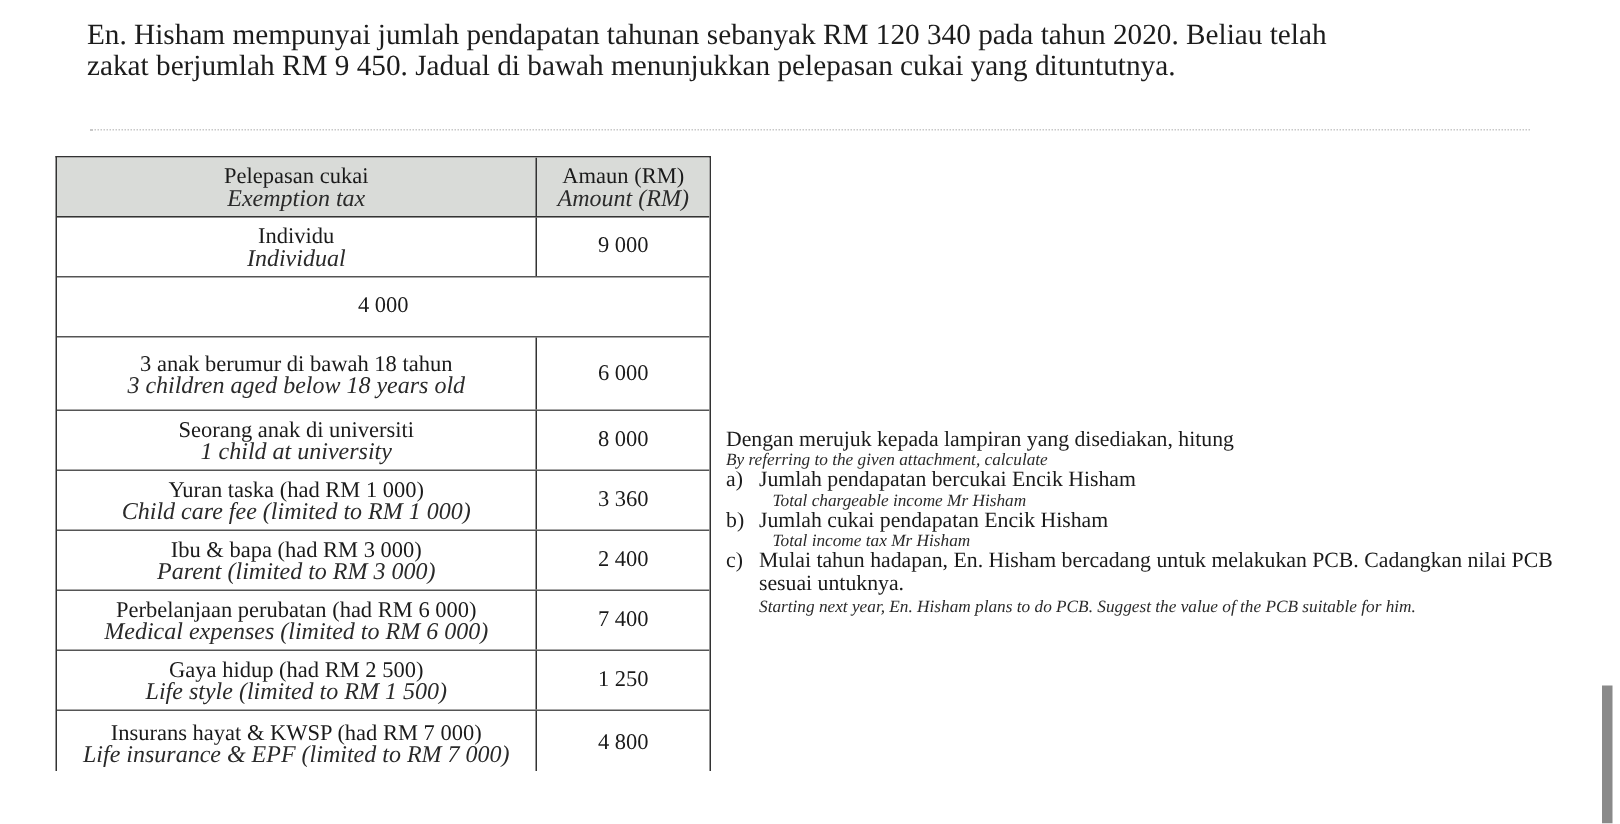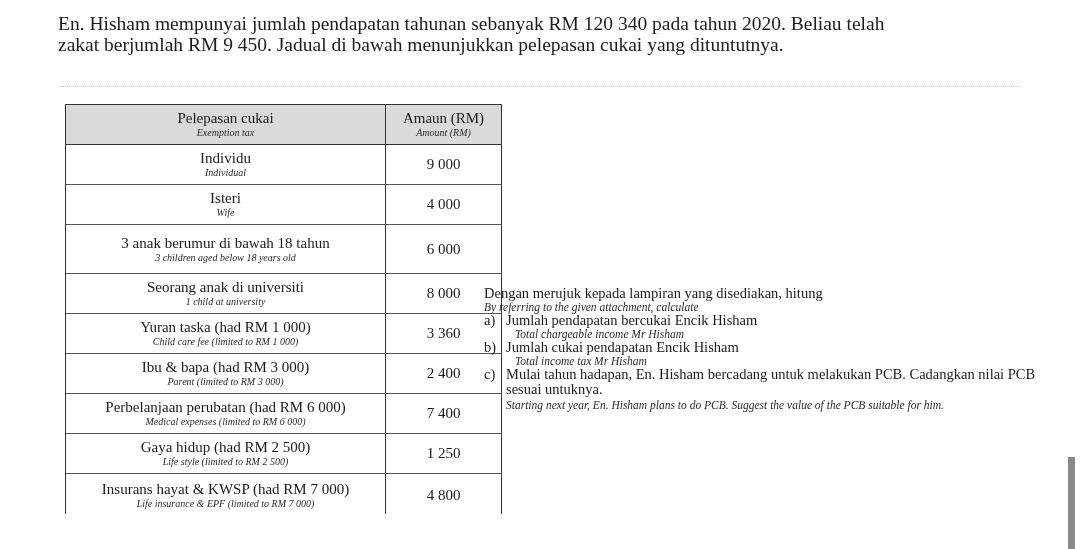--- a/index.html
+++ b/index.html
@@ -5,28 +5,28 @@
     html, body { margin:0; padding:0; background:#ffffff; }
     body { width:1080px; height:549px; position:relative; overflow:hidden;
            font-family:"Liberation Serif","DejaVu Serif",serif; color:#1a1a1a; }
     .intro { position:absolute; left:58px; top:13px; width:1000px;
              font-size:19.5px; line-height:21px; color:#1c1c1c; }
     .intro div { white-space:nowrap; }
     .dots { position:absolute; left:60px; top:86px; width:960px; height:1px;
             border-top:1px dotted #c8c8c8; }
     .tbl { position:absolute; left:37px; top:104px; width:435px; height:409px;
            border-left:1.5px solid #333; border-right:1.5px solid #333; border-top:1.5px solid #333;
-           overflow:hidden;margin-left:28px; }
+           overflow:hidden; }
     .row { display:flex; border-bottom:1.5px solid #555; box-sizing:border-box; }
     .row.hdr { background:#d9dbd8; height:40px; border-bottom:1.5px solid #333; }
     .c1 { width:320px; border-right:1.5px solid #333; box-sizing:border-box;
           display:flex; flex-direction:column; align-items:center; justify-content:center; text-align:center; }
     .c2 { flex:1; display:flex; flex-direction:column; align-items:center; justify-content:center; }
     .ms { font-size:15px; line-height:16px; color:#1a1a1a; }
-    .en { font-size:10px; line-height:13px; font-style:italic; color:#2a2a2a; }
+    .en { font-size:16px; line-height:13px; font-style:italic; color:#2a2a2a; }
     .amt { font-size:15px; color:#1a1a1a; }
     .q { position:absolute; left:484px; top:286px; width:600px; color:#1c1c1c; }
     .q .ms { font-size:14.5px; line-height:15px; white-space:nowrap; }
     .q .en { font-size:11.5px; line-height:12px; white-space:nowrap; }
     .item { display:flex; }
     .lbl { width:22px; font-size:14.5px; line-height:15px; }
     .sub { margin-left:22px; }
     .scrollbar { position:absolute; left:1068px; top:457px; width:7px; height:92px; background:#8a8a8a; }
   </style>
 </head>
@@ -54,24 +54,20 @@
     <div class="c1">
       <span class="ms">Individu</span>
       <span class="en">Individual</span>
     </div>
     <div class="c2">
         <span class="amt">9 000</span>
       </div>
   </div>
 
   <div class="row" style="height:40px">
-    <div class="c1">
-      <span class="ms">Isteri</span>
-      <span class="en">Wife</span>
-    </div>
     <div class="c2">
         <span class="amt">4 000</span>
       </div>
   </div>
 
   <div class="row" style="height:49px">
     <div class="c1">
       <span class="ms">3 anak berumur di bawah 18 tahun</span>
       <span class="en">3 children aged below 18 years old</span>
     </div>
@@ -116,21 +112,21 @@
       <span class="en">Medical expenses (limited to RM 6 000)</span>
     </div>
     <div class="c2">
         <span class="amt">7 400</span>
       </div>
   </div>
 
   <div class="row" style="height:40px">
     <div class="c1">
       <span class="ms">Gaya hidup (had RM 2 500)</span>
-      <span class="en">Life style (limited to RM 2 500)</span>
+      <span class="en">Life style (limited to RM 1 500)</span>
     </div>
     <div class="c2">
         <span class="amt">1 250</span>
       </div>
   </div>
 
   <div class="row" style="height:42px; border-bottom:none">
     <div class="c1">
       <span class="ms">Insurans hayat &amp; KWSP (had RM 7 000)</span>
       <span class="en">Life insurance  &amp; EPF (limited to RM 7 000)</span>

